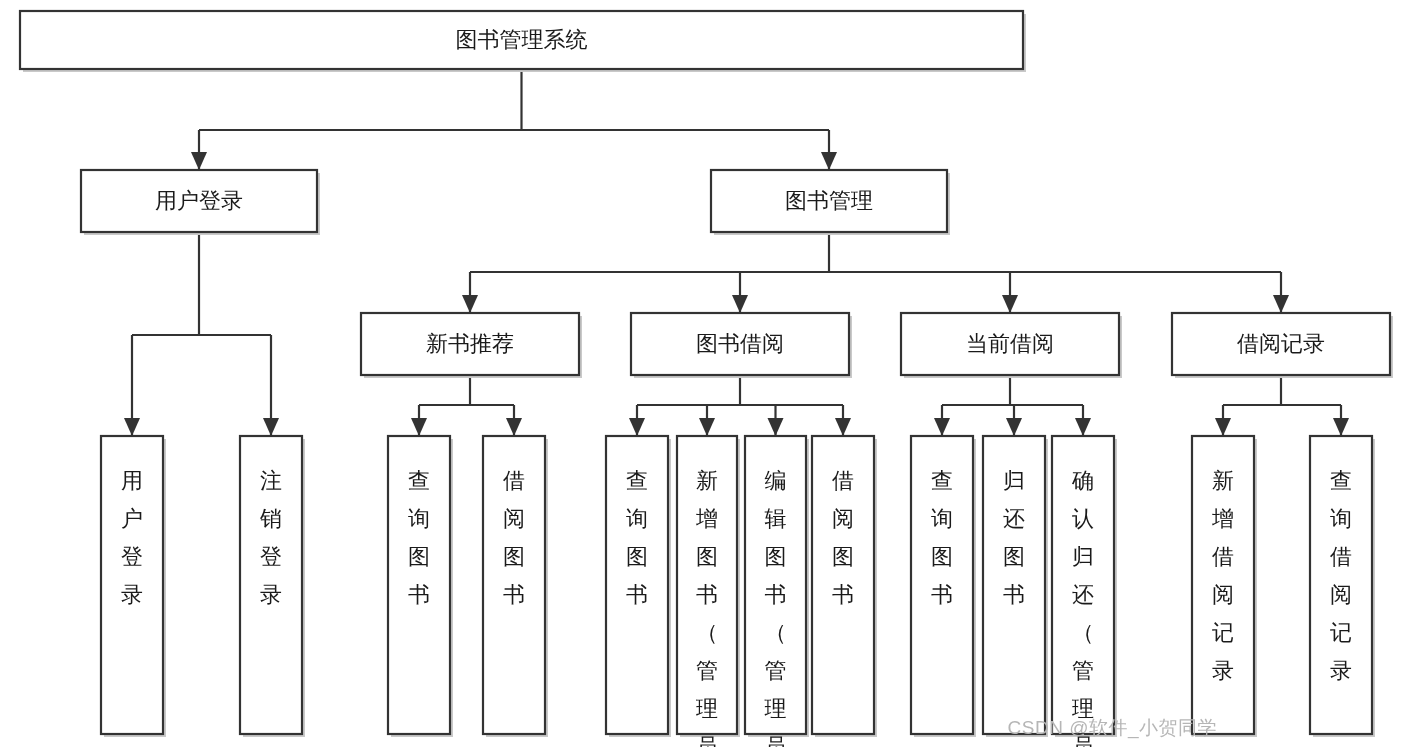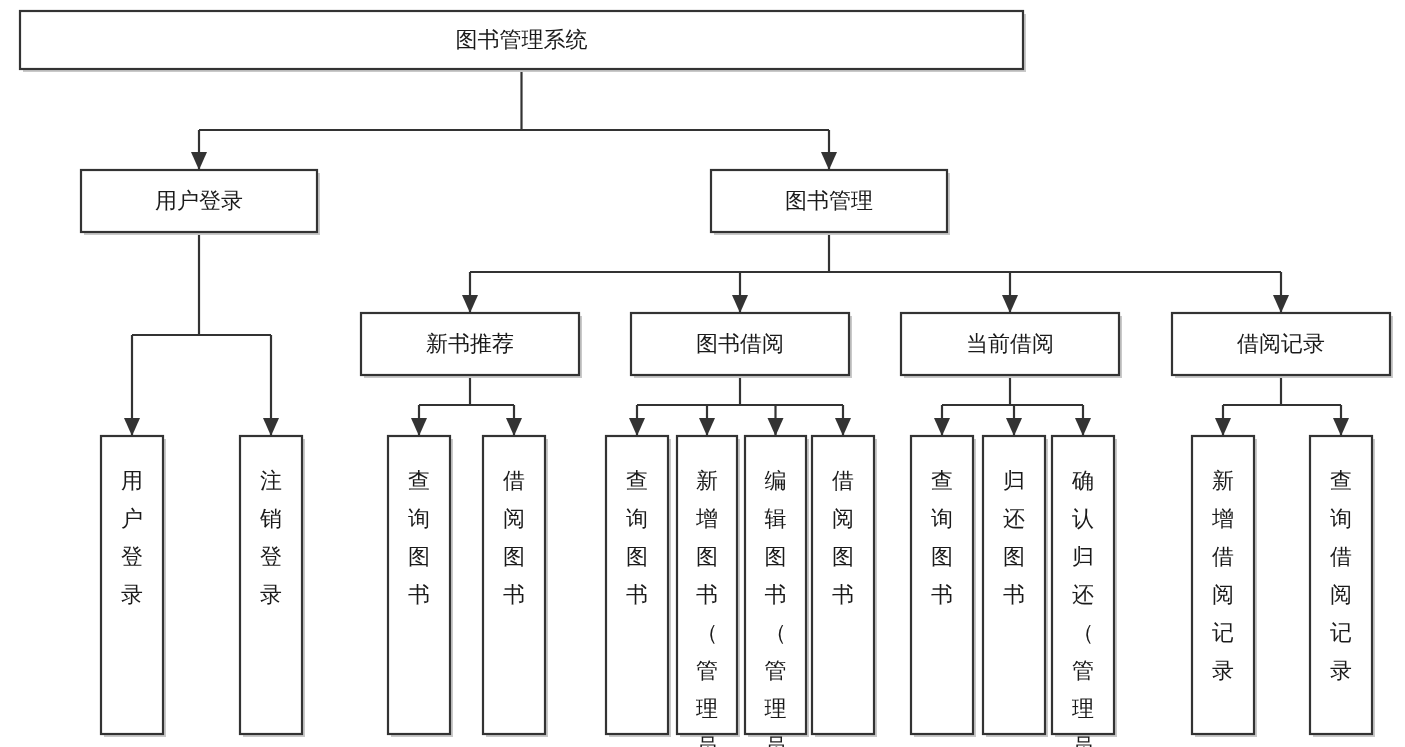--- a/index.html
+++ b/index.html
@@ -283,14 +283,15 @@
           <text class="leaf-label" x="1341" y="488">查</text>
           <text class="leaf-label" x="1341" y="526">询</text>
           <text class="leaf-label" x="1341" y="564">借</text>
           <text class="leaf-label" x="1341" y="602">阅</text>
           <text class="leaf-label" x="1341" y="640">记</text>
           <text class="leaf-label" x="1341" y="678">录</text>
         </g>
       </g>
   </svg>
 
+  <div class="watermark">CSDN @软件_小贺同学</div>
 
 </div>
 
 </body></html>

